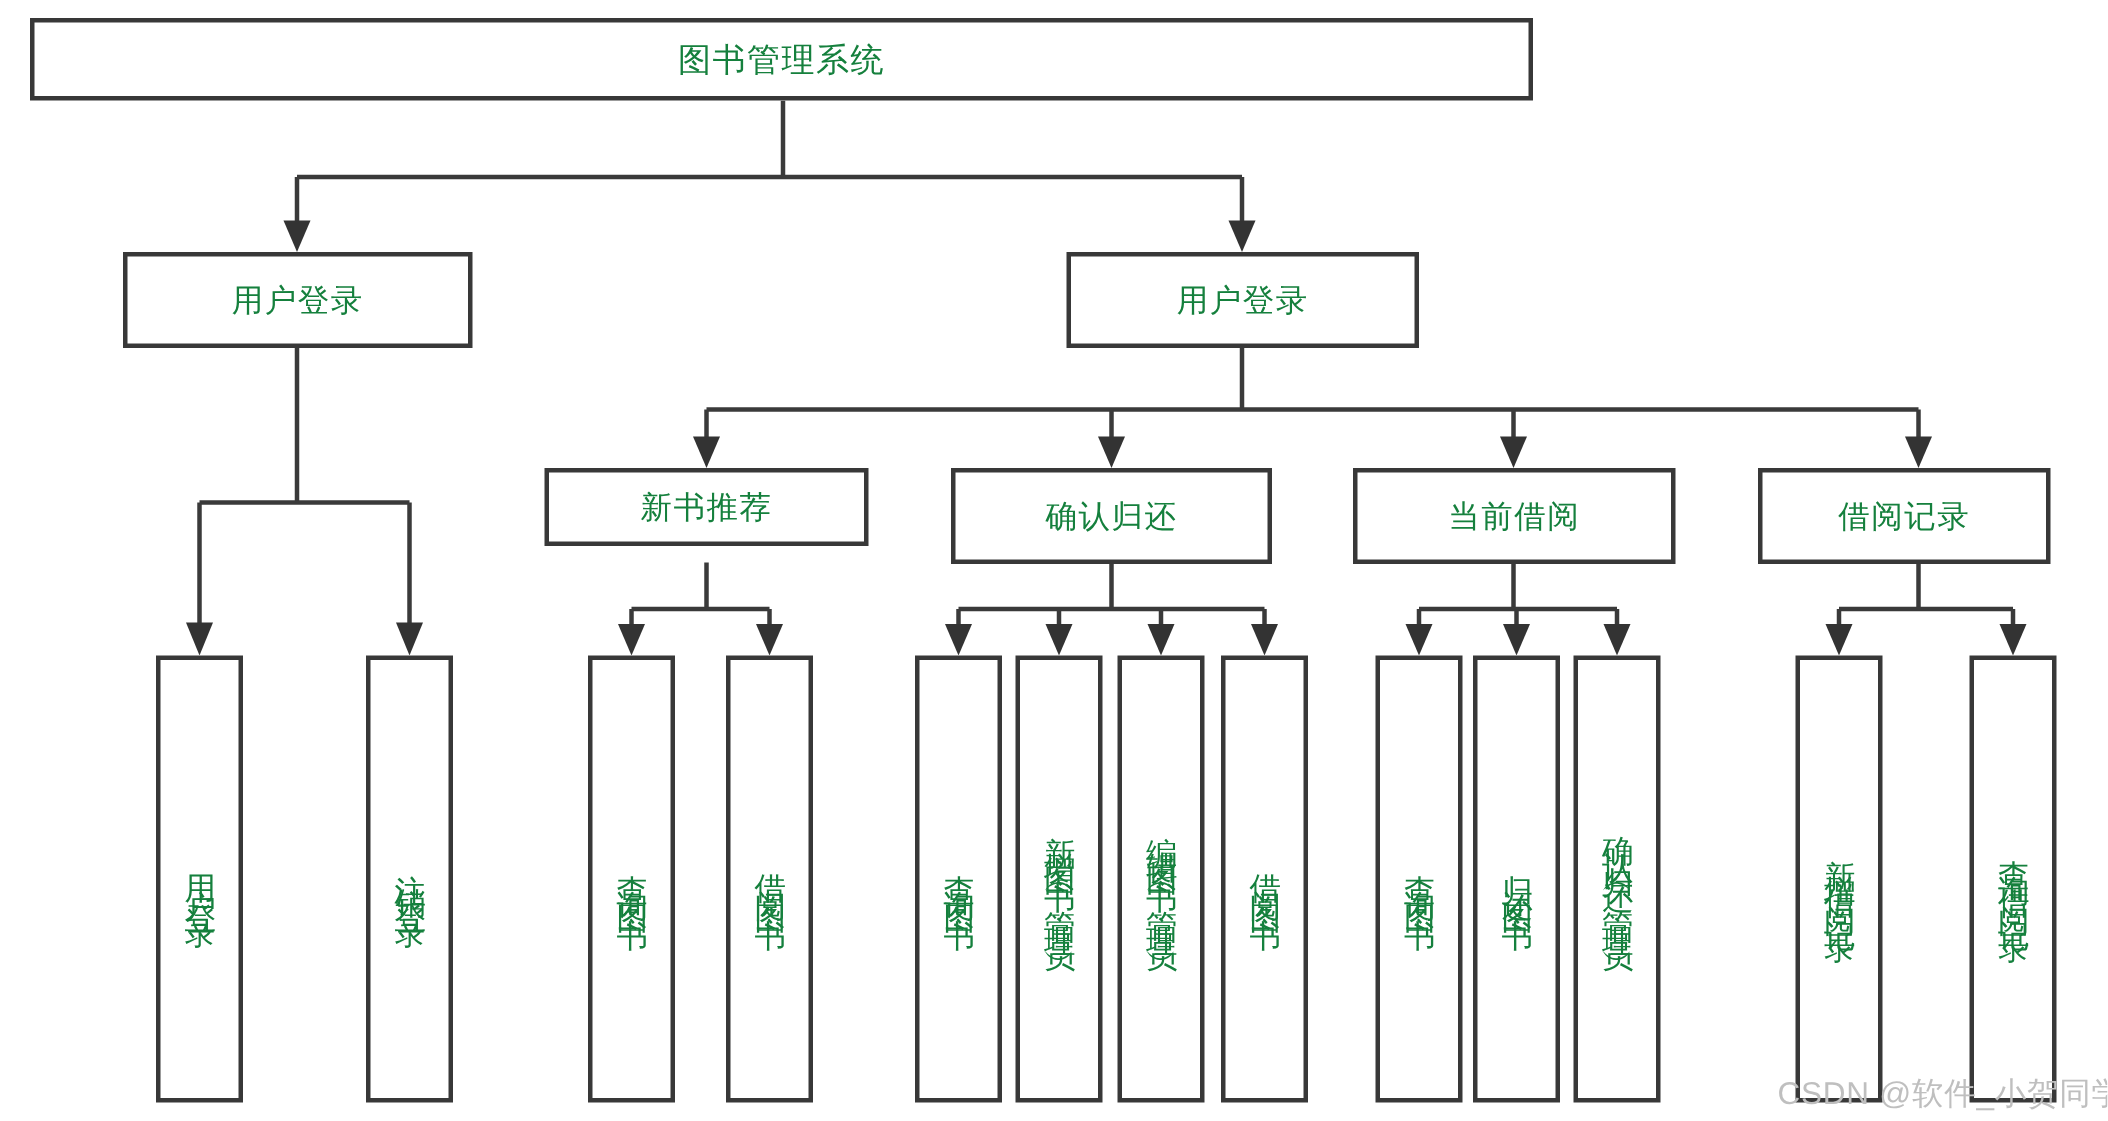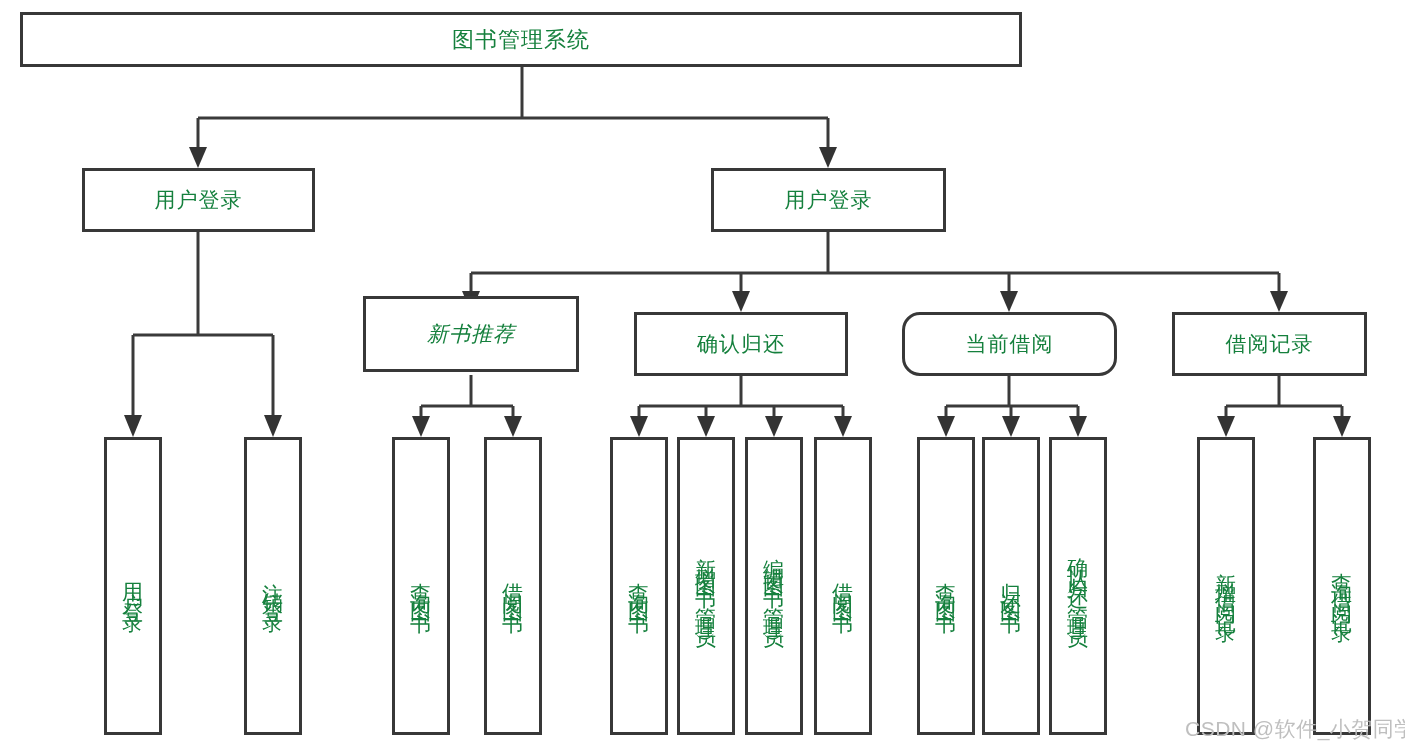--- a/index.html
+++ b/index.html
@@ -149,27 +149,27 @@
     <span>图书管理系统</span>
   </div>
 
   <div class="node hbox" style="left:82px; top:168px; width:233px; height:64px;">
     <span>用户登录</span>
   </div>
   <div class="node hbox" style="left:711px; top:168px; width:235px; height:64px;">
     <span>用户登录</span>
   </div>
 
-  <div class="node hbox" style="left:363px; top:296px; width:216px; height:76px;font-style:italic;">
+  <div class="node hbox" style="left:363px; top:312px; width:216px; height:52px;">
     <span>新书推荐</span>
   </div>
   <div class="node hbox" style="left:634px; top:312px; width:214px; height:64px;">
     <span>确认归还</span>
   </div>
-  <div class="node hbox" style="left:902px; top:312px; width:215px; height:64px;border-radius:18px;">
+  <div class="node hbox" style="left:902px; top:312px; width:215px; height:64px;">
     <span>当前借阅</span>
   </div>
   <div class="node hbox" style="left:1172px; top:312px; width:195px; height:64px;">
     <span>借阅记录</span>
   </div>
 
   <div class="node vbox" style="left:104px;">
     <span>用户登录</span>
   </div>
   <div class="node vbox" style="left:244px;">

